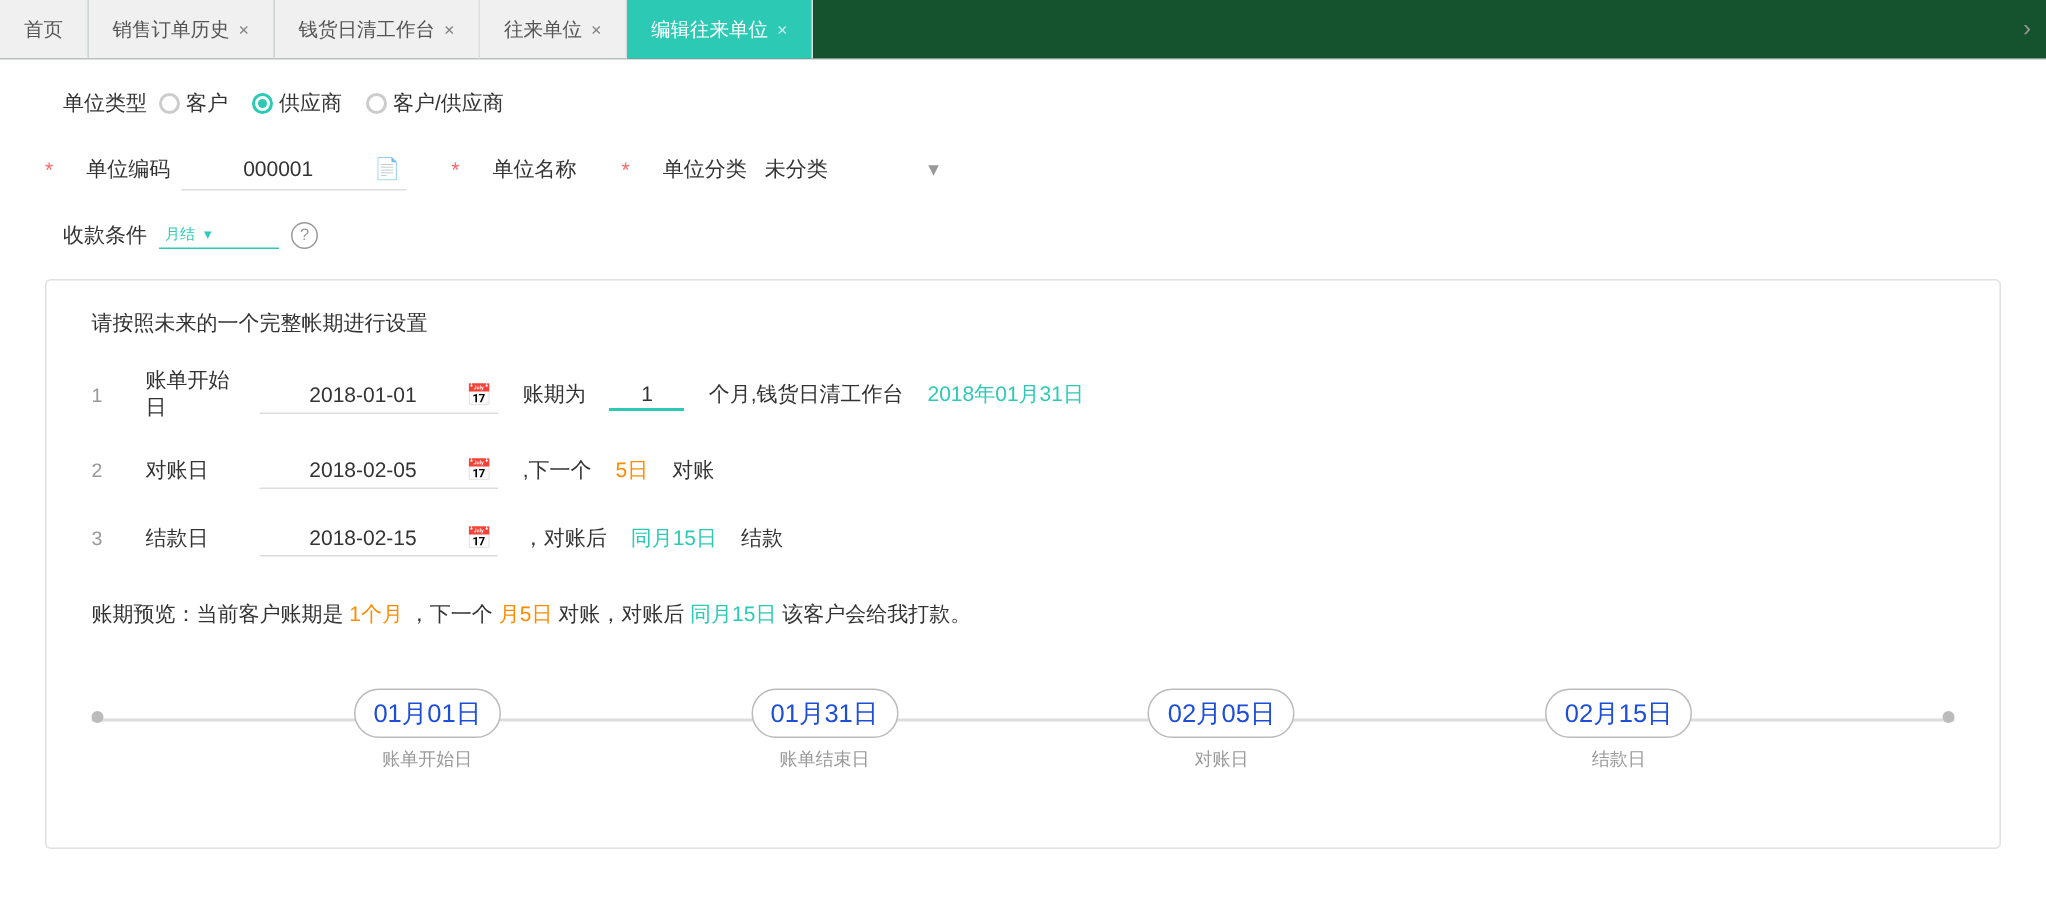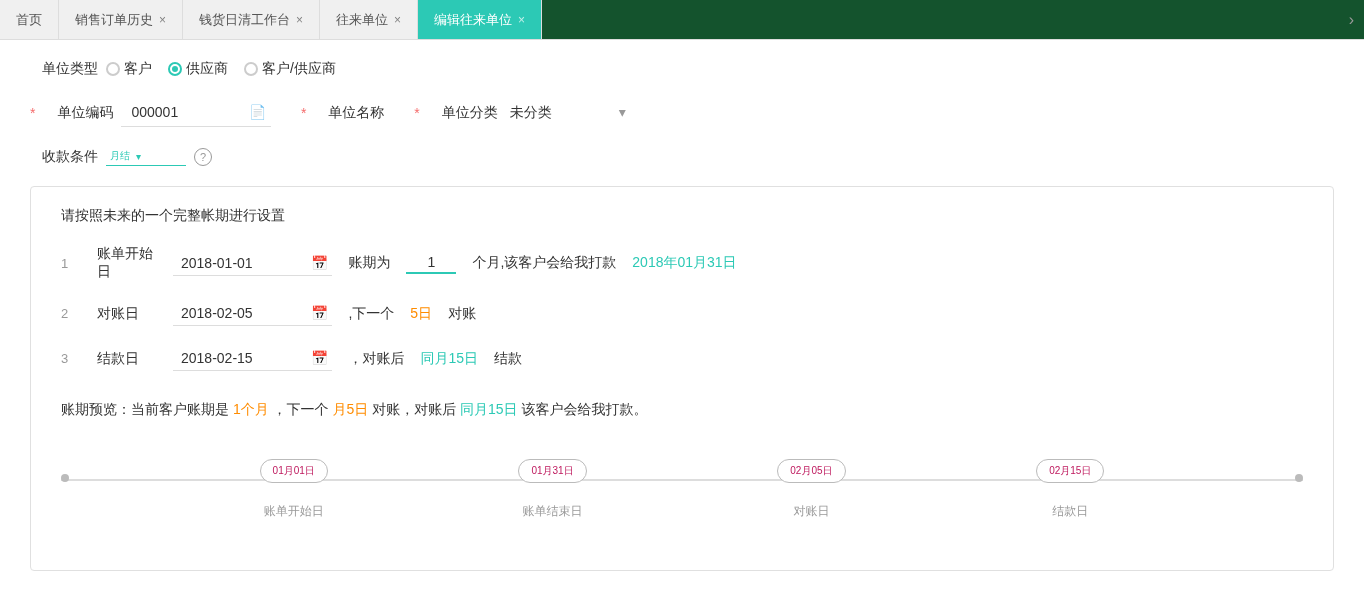--- a/index.html
+++ b/index.html
@@ -119,20 +119,21 @@
       padding: 2px 4px;
       gap: 4px;
     }
     .input-with-icon input {
       border: none;
       outline: none;
       font-size: 14px;
       color: #333;
       background: transparent;
       width: 130px;
+      text-align: center;
     }
     .cal-icon {
       color: #999;
       font-size: 14px;
       cursor: pointer;
     }
 
     
     .dropdown-field {
       display: flex;
@@ -270,23 +271,23 @@
       flex-direction: column;
       align-items: center;
       position: relative;
       z-index: 1;
     }
     .timeline-node {
       border: 1px solid #bbb;
       border-radius: 20px;
       padding: 4px 12px;
       background: #fff;
-      font-size: 10px;
-      color: #be185d;
-      margin-bottom: 14px;
+      font-size: 17px;
+      color: #1d4ed8;
+      margin-bottom: 0;
     }
     .timeline-label {
       font-size: 12px;
       color: #999;
       margin-top: 6px;
     }
   </style>
 </head>
 <body>
 
@@ -374,21 +375,21 @@
 
     <div class="period-row">
       <span class="row-num">1</span>
       <span class="row-label">账单开始日</span>
       <div class="input-with-icon">
         <input type="text" class="period-input" value="2018-01-01" style="">
         <span class="cal-icon">📅</span>
       </div>
       <span class="desc-text">账期为</span>
       <input type="text" class="months-input" value="1" style="">
-      <span class="desc-text">个月,该客户会给我打款</span>
+      <span class="desc-text">个月,钱货日清工作台</span>
       <span class="blue-text">2018年01月31日</span>
     </div>
 
     <div class="period-row">
       <span class="row-num">2</span>
       <span class="row-label">对账日</span>
       <div class="input-with-icon">
         <input type="text" class="period-input" value="2018-02-05" style="">
         <span class="cal-icon">📅</span>
       </div>

